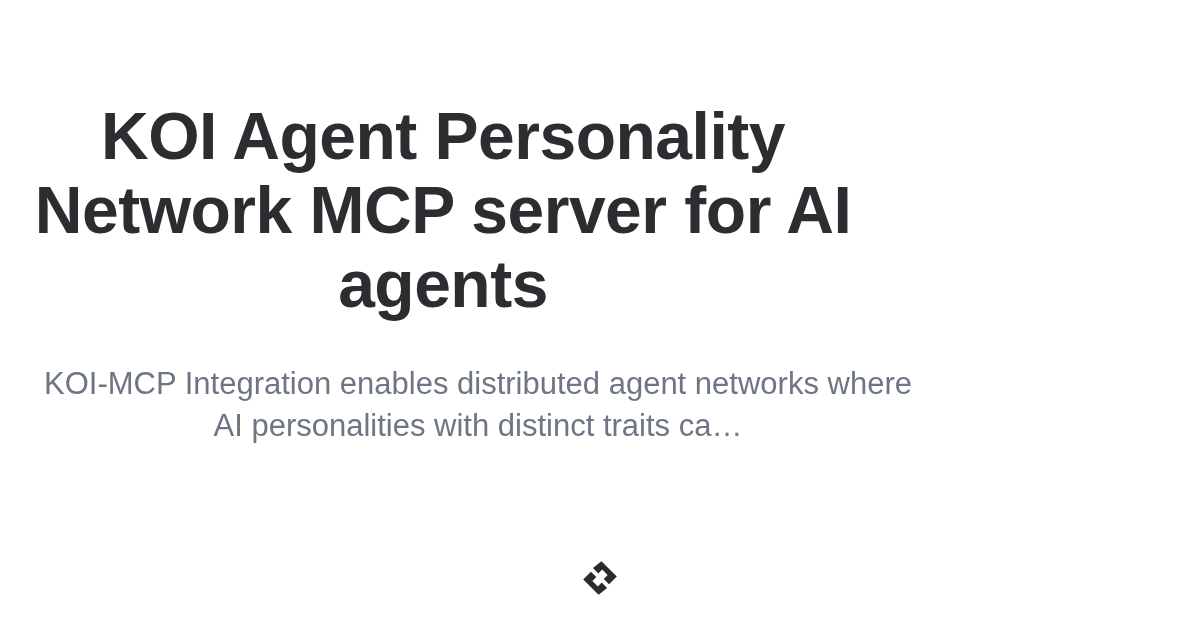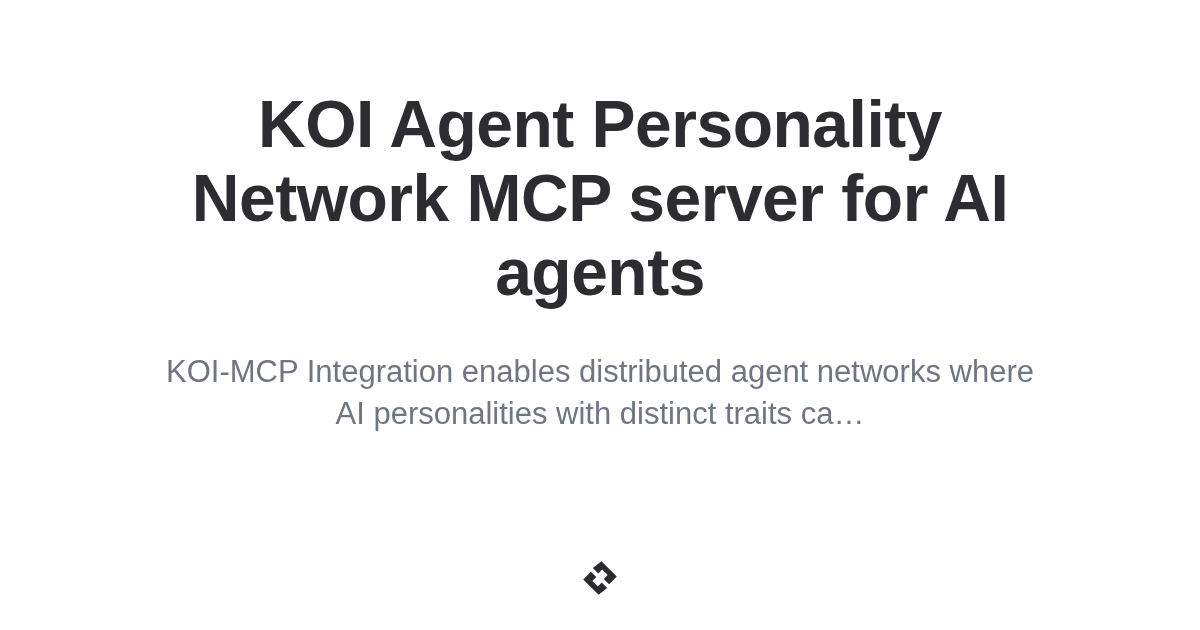--- a/index.html
+++ b/index.html
@@ -23,43 +23,43 @@
     box-sizing: border-box;
     display: flex;
     flex-direction: column;
     align-items: center;
   }
 
   .content-stack {
     position: absolute;
     left: 0;
     right: 0;
-    top: 87px;
+    top: 99px;
     display: flex;
     flex-direction: column;
-    align-items: center;
+    padding-left: 28px;
   }
 
   .og-title {
     width: 830px;
     margin: 0;
     padding: 0;
     text-align: center;
     font-family: "Liberation Sans", sans-serif;
     font-weight: bold;
     font-size: 66px;
     line-height: 74px;
     letter-spacing: -0.5px;
     color: #2c2c31;
     word-wrap: break-word;
   }
 
   .og-subtitle {
     width: 900px;
-    margin: 7px;
+    margin: 0;
     padding: 0;
     margin-top: 42px;
     text-align: center;
     font-family: "Liberation Sans", sans-serif;
     font-weight: normal;
     font-size: 31px;
     line-height: 42px;
     letter-spacing: 0px;
     color: #6e7583;
     word-wrap: break-word;

